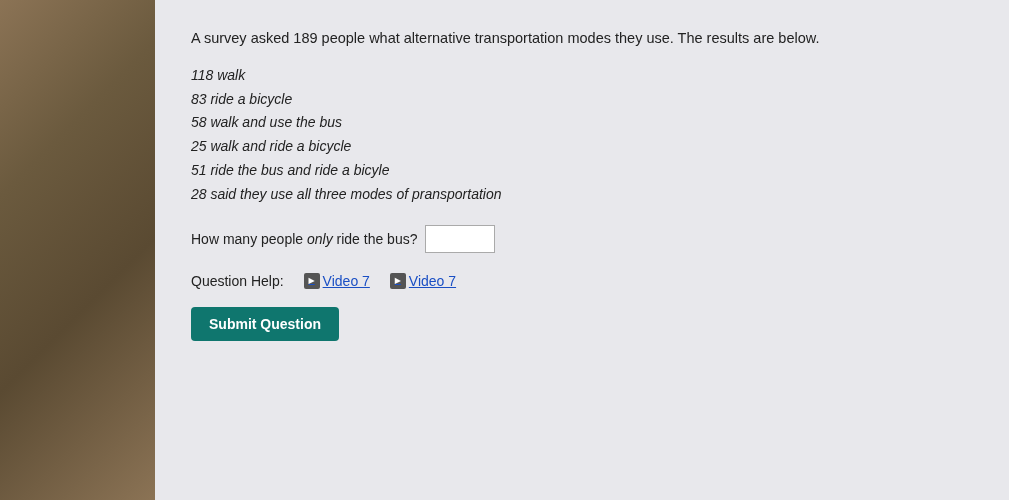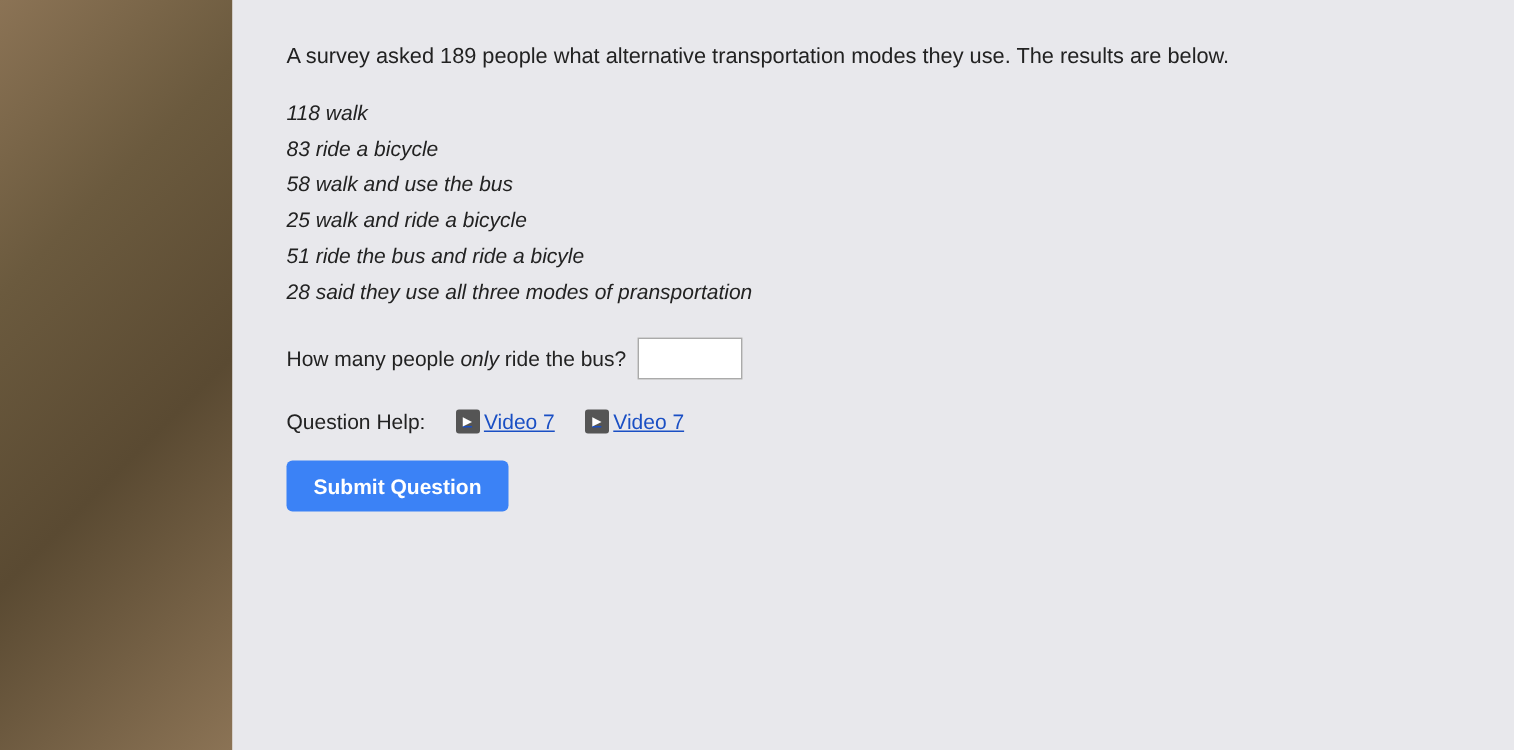--- a/index.html
+++ b/index.html
@@ -89,21 +89,21 @@
       justify-content: center;
       width: 16px;
       height: 16px;
       background: #555;
       border-radius: 2px;
       color: white;
       font-size: 8px;
     }
 
     .submit-btn {
-      background: #3b82f6;
+      background: #0f766e;
       color: #fff;
       border: none;
       padding: 9px 18px;
       font-size: 14px;
       font-weight: bold;
       border-radius: 4px;
       cursor: pointer;
     }
 
     input.answer-input {

